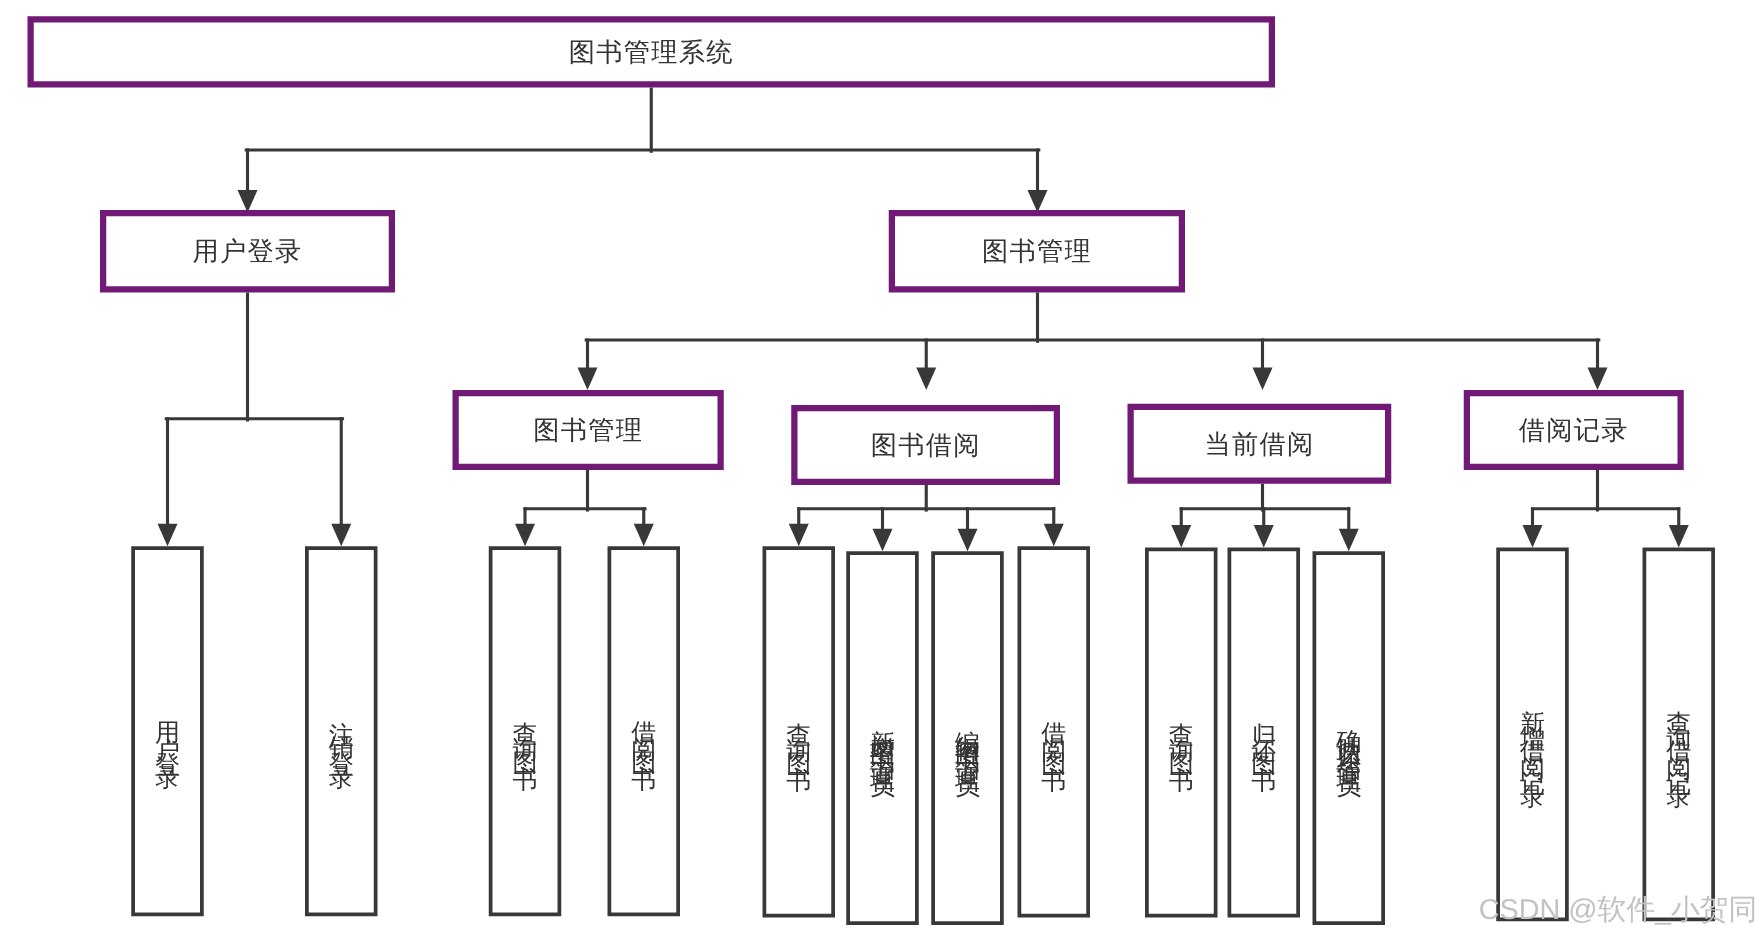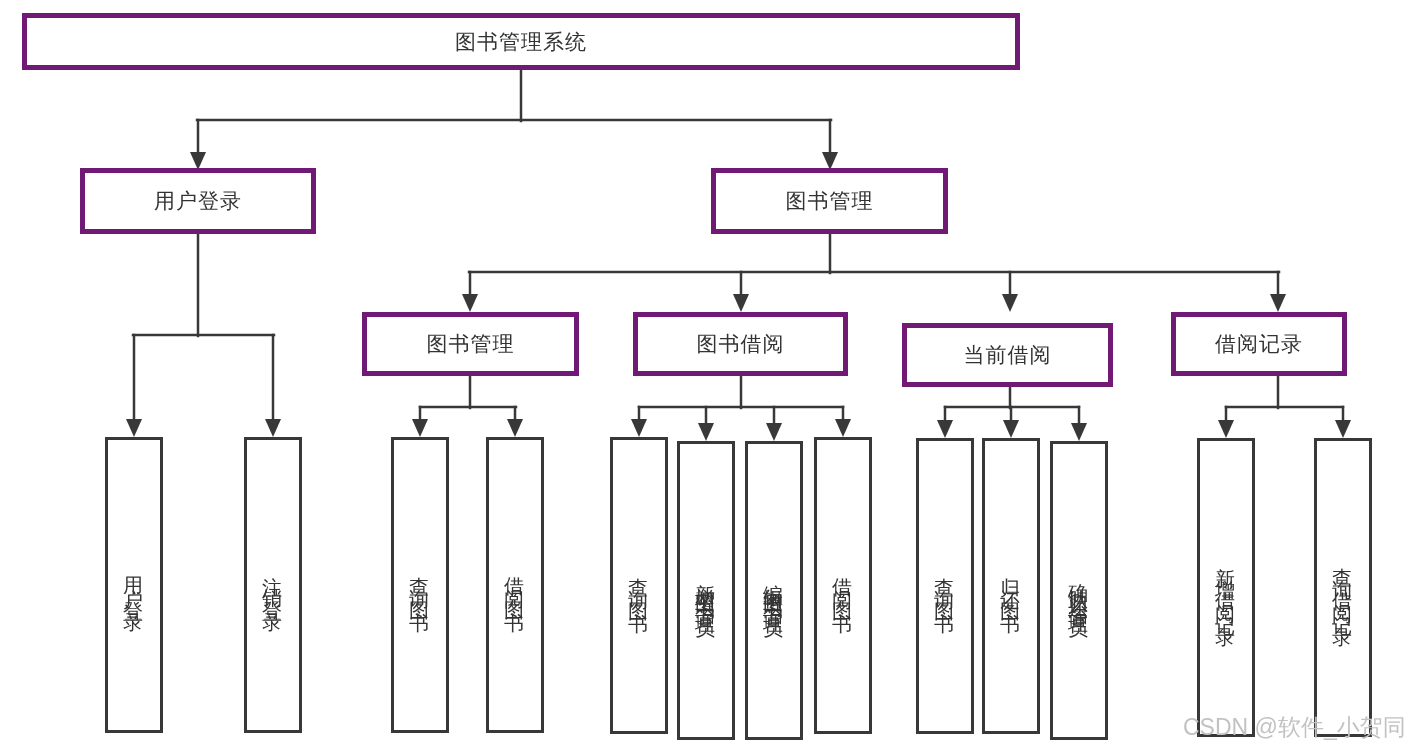--- a/index.html
+++ b/index.html
@@ -157,21 +157,21 @@
   <div class="hbox" style="left:80px; top:168px; width:236px; height:66px">
     <span class="hlabel">用户登录</span>
   </div>
   <div class="hbox" style="left:711px; top:168px; width:237px; height:66px">
     <span class="hlabel">图书管理</span>
   </div>
 
   <div class="hbox" style="left:362px; top:312px; width:217px; height:64px">
     <span class="hlabel">图书管理</span>
   </div>
-  <div class="hbox" style="left:633px; top:312px; width:215px; height:64px">
+  <div class="hbox" style="left:633px; top:324px; width:215px; height:64px">
     <span class="hlabel">图书借阅</span>
   </div>
   <div class="hbox" style="left:902px; top:323px; width:211px; height:64px">
     <span class="hlabel">当前借阅</span>
   </div>
   <div class="hbox" style="left:1171px; top:312px; width:176px; height:64px">
     <span class="hlabel">借阅记录</span>
   </div>
 
   <div class="vbox" style="left:105px; top:437px; height:296px">

